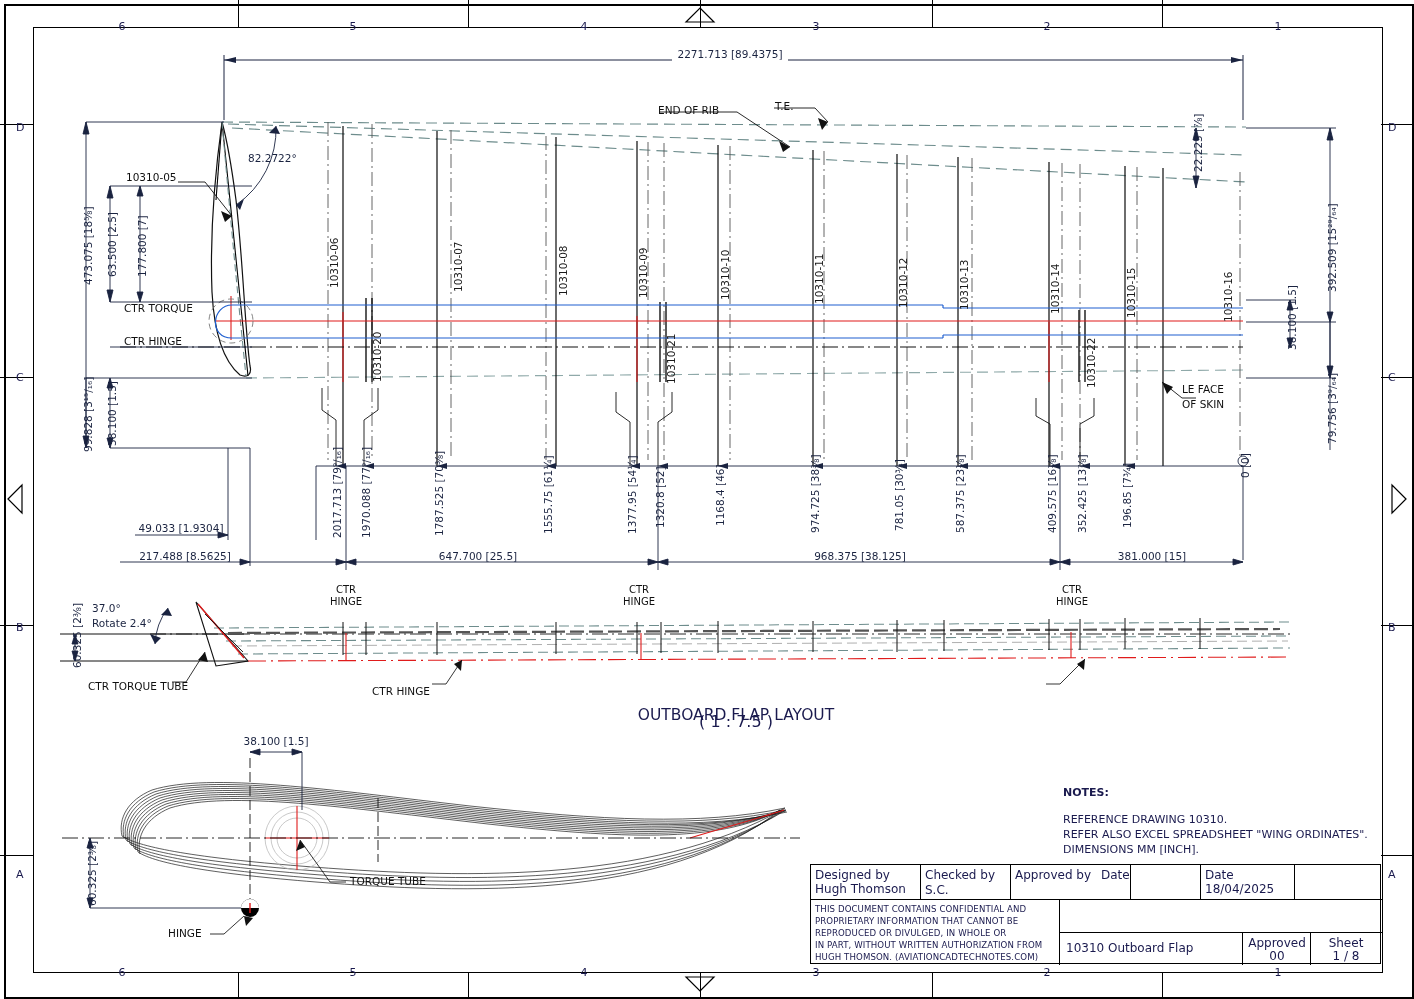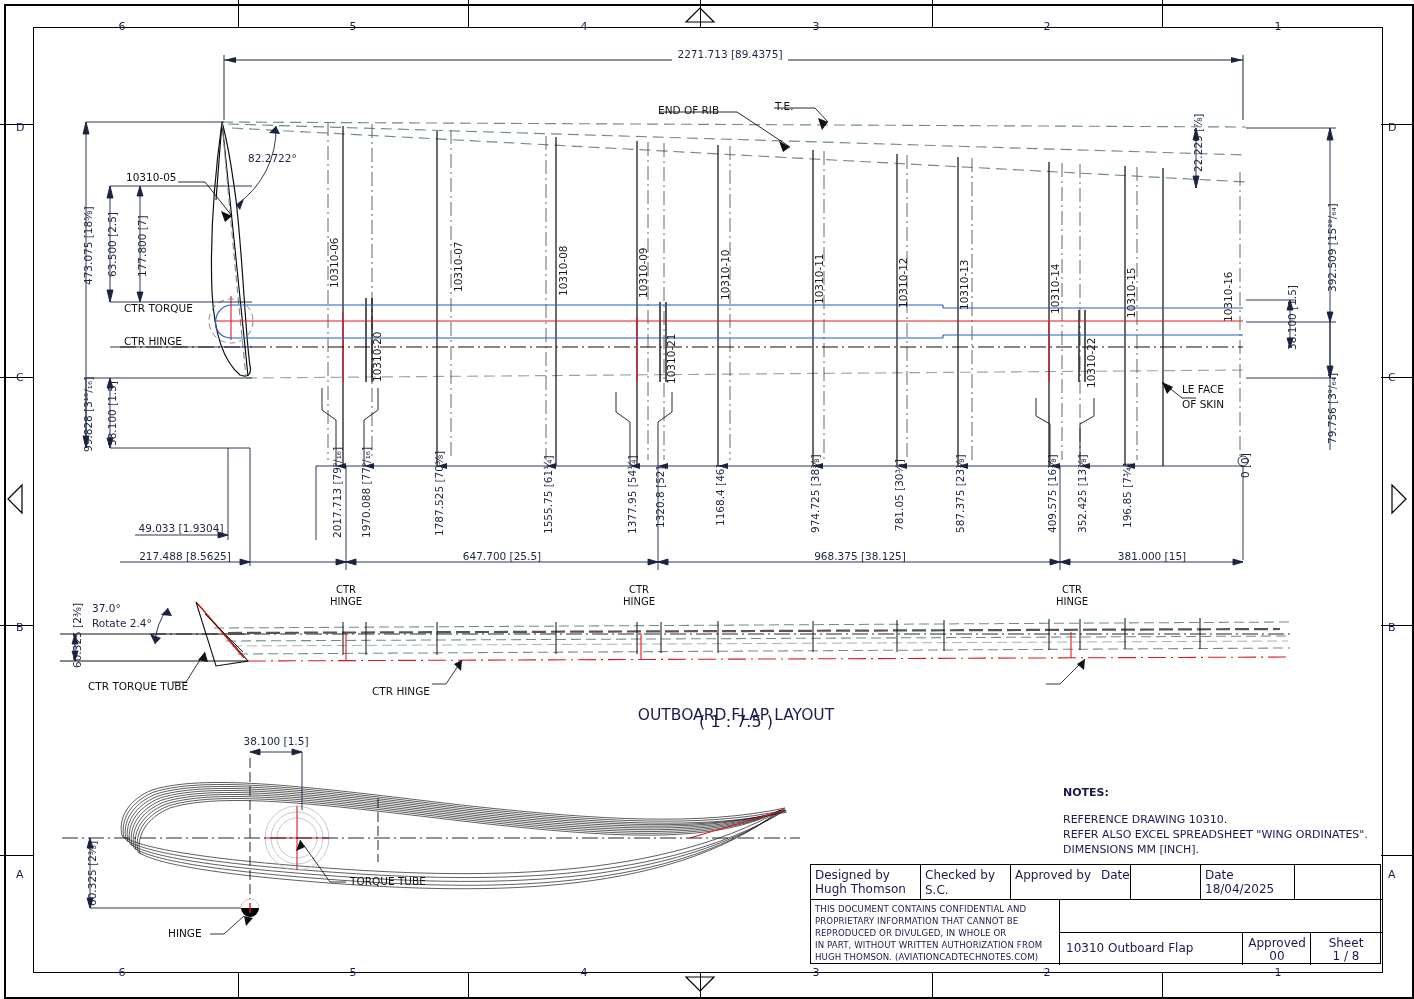--- a/index.html
+++ b/index.html
@@ -362,21 +362,21 @@
   <div class="dimv" style="left:809px;top:533px;">974.725 [38⅜]</div>
   <div class="dimv" style="left:893px;top:531px;">781.05 [30¾]</div>
   <div class="dimv" style="left:954px;top:533px;">587.375 [23⅛]</div>
   <div class="dimv" style="left:1046px;top:533px;">409.575 [16⅛]</div>
   <div class="dimv" style="left:1076px;top:533px;">352.425 [13⅞]</div>
   <div class="dimv" style="left:1121px;top:528px;">196.85 [7¾]</div>
   <div class="dimv" style="left:1239px;top:478px;">0 [0]</div>
 
   <div class="dimtxtc" style="left:181px;top:522px;">49.033 [1.9304]</div>
   <div class="dimtxtc" style="left:185px;top:550px;">217.488 [8.5625]</div>
-  <div class="dimtxtc" style="left:502px;top:550px;">647.700 [25.5]</div>
+  <div class="dimtxtc" style="left:478px;top:550px;">647.700 [25.5]</div>
   <div class="dimtxtc" style="left:860px;top:550px;">968.375 [38.125]</div>
   <div class="dimtxtc" style="left:1152px;top:550px;">381.000 [15]</div>
 
   <div class="annoc" style="left:346px;top:584px;">CTR<br>HINGE</div>
   <div class="annoc" style="left:639px;top:584px;">CTR<br>HINGE</div>
   <div class="annoc" style="left:1072px;top:584px;">CTR<br>HINGE</div>
 
   <svg width="1414" height="999">
 
     <g stroke="#111" stroke-width="1">

